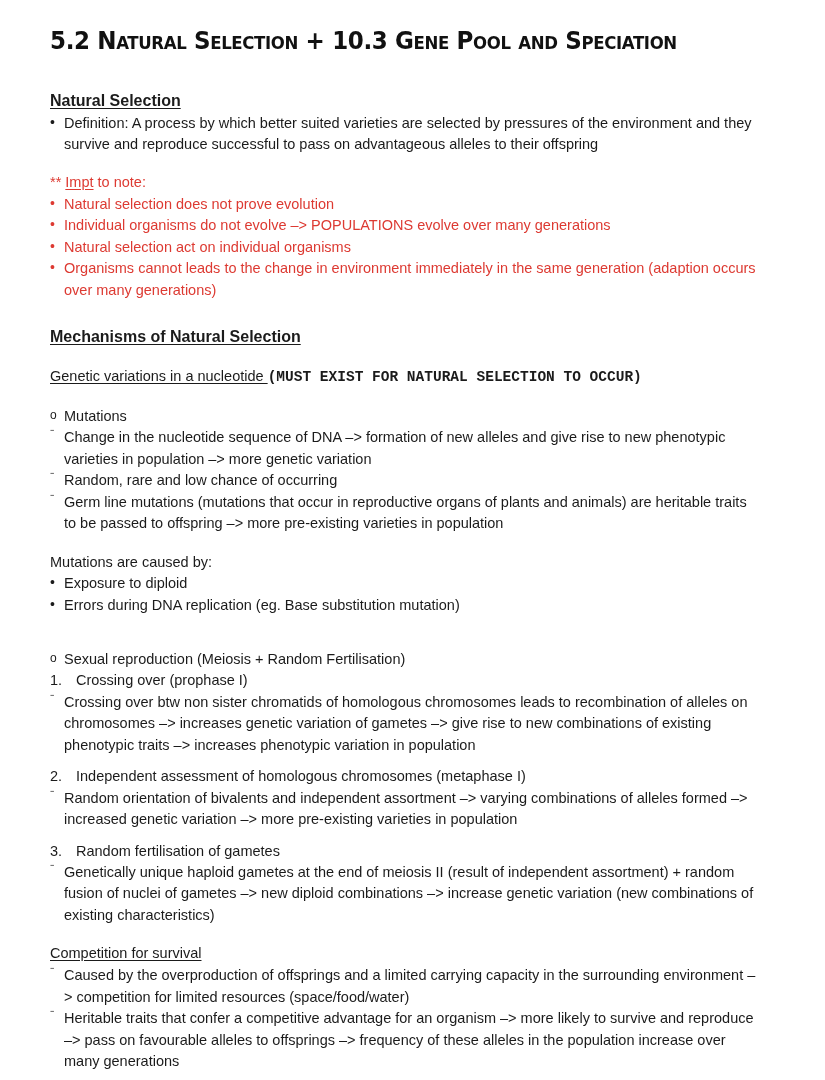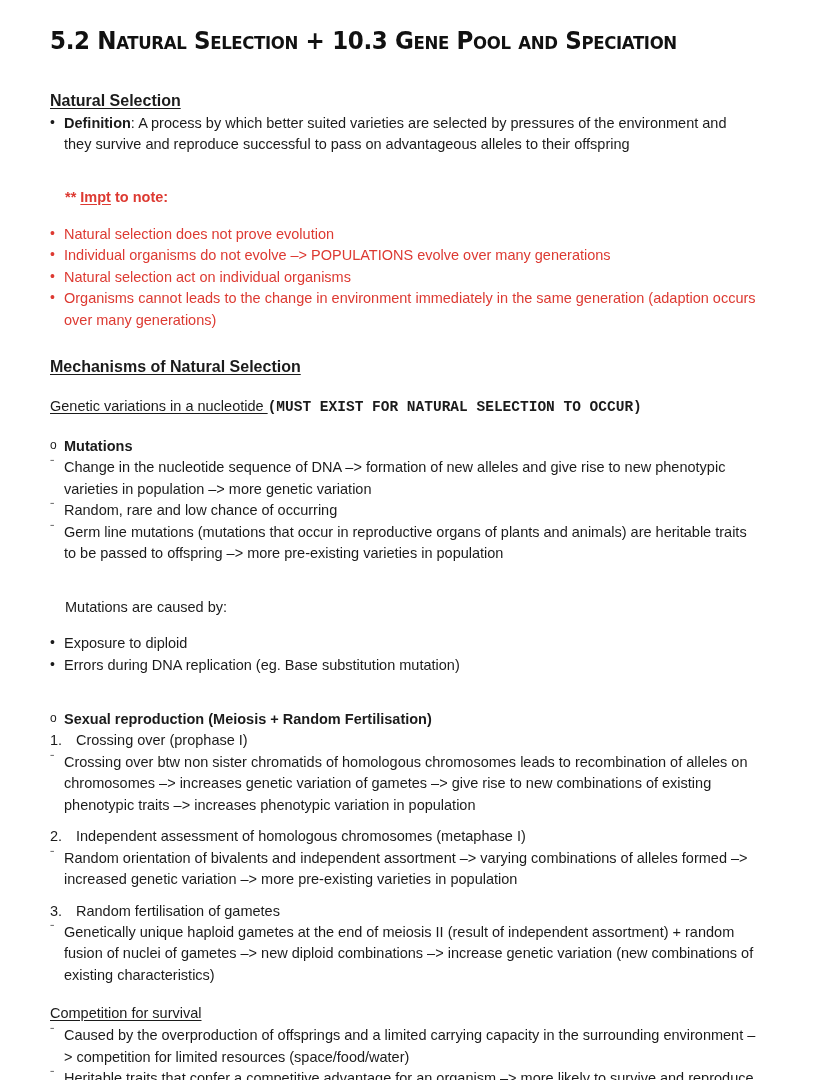--- a/index.html
+++ b/index.html
@@ -53,21 +53,21 @@
   .sub-under .u {
     text-decoration: underline;
     text-underline-offset: 2px;
     font-weight: 400;
   }
   .sub-under .b { font-weight: 700; font-family: Liberation Mono, monospace; }
 
   .para {
     font-size: 14.5px;
     line-height: 1.48;
-    margin: 15px;
+    margin: 0;
   }
 
   
   .row {
     display: flex;
     align-items: flex-start;
     font-size: 14.5px;
     line-height: 1.48;
   }
   .row .mk {
@@ -81,21 +81,21 @@
 
   .mk.dash {
     font-size: 13px;
     line-height: 1.05;
     position: relative;
     top: 0px;
   }
   .mk.circ { font-size: 12px; line-height: 1.62; }
   .mk.dot  { font-size: 14px; line-height: 1.42; }
 
-  .bold { font-weight: 700; }
+  .bold { font-weight: 400; }
   .red  { color: #dd3a32; }
   .red .mk { color: #dd3a32; }
   .uline-dotty {
     text-decoration: underline;
     text-decoration-style: solid;
     text-underline-offset: 2px;
   }
   .gap-s  { height: 10px; }
   .gap-m  { height: 17px; }
   .gap-l  { height: 24px; }

